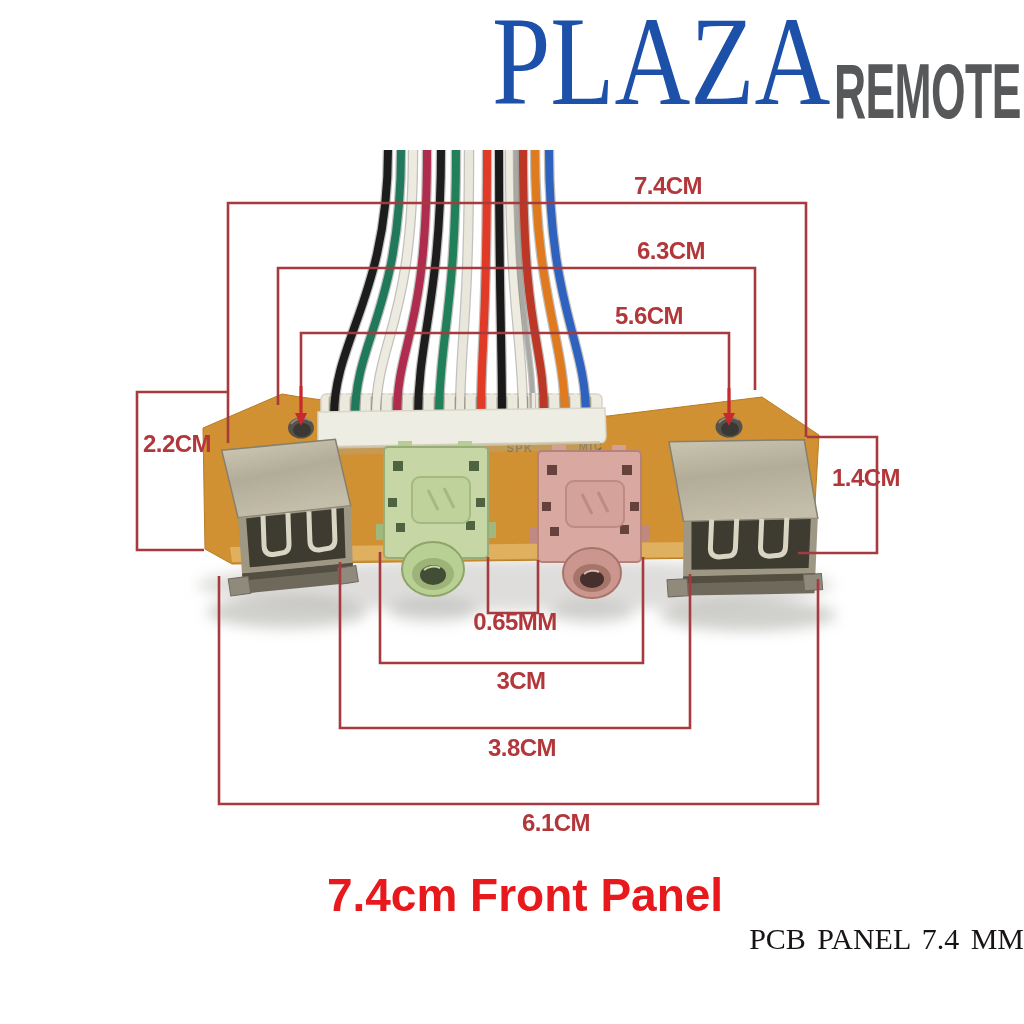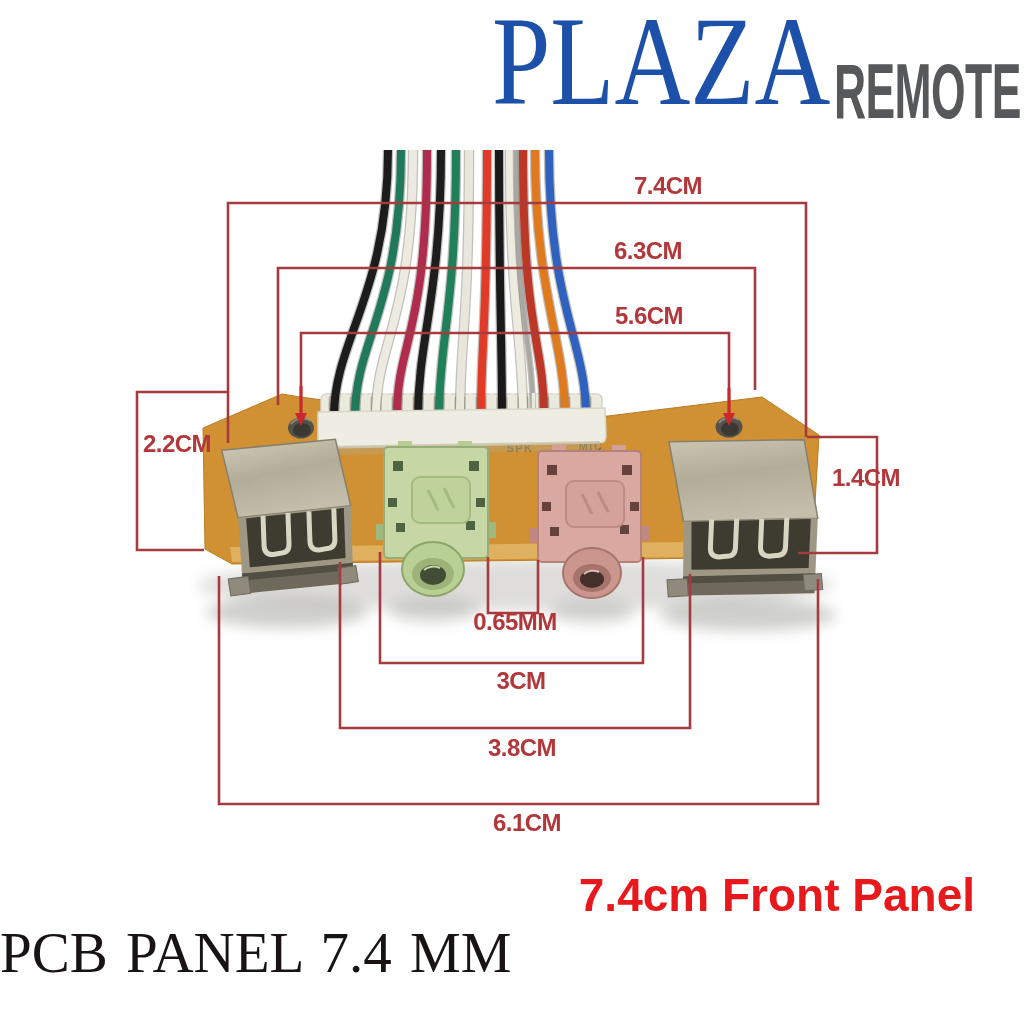--- a/index.html
+++ b/index.html
@@ -24,24 +24,24 @@
   
   .dimline{fill:none;stroke:var(--dim-line,#a63b3f);stroke-width:2.6;}
   .dimaccent{fill:none;stroke:var(--dim-accent,#c9282d);stroke-width:3;}
   .dimarrowhead{fill:var(--dim-accent,#c9282d);}
   .prong{fill:none;stroke:#d9d5c3;stroke-width:5;}
   .boardtext{font-family:"Liberation Sans",sans-serif;font-weight:700;font-size:11px;
     fill:#6d5b40;letter-spacing:1.5px;opacity:.85;text-anchor:middle;}
 
   
   .caption-red{position:absolute;left:75px;width:900px;top:872px;display:flex;
-    justify-content:flex-end;font-weight:700;font-size:46px;line-height:1;
+    justify-content:center;font-weight:700;font-size:46px;line-height:1;
     color:var(--caption-red,#e8191c);white-space:nowrap;}
-  .caption-black{position:absolute;left:0;width:1024px;top:924px;text-align:left;
-    font-family:"Liberation Serif",serif;font-size:57px;line-height:1;
+  .caption-black{position:absolute;left:0;width:1024px;top:924px;text-align:right;
+    font-family:"Liberation Serif",serif;font-size:30px;line-height:1;
     color:var(--caption-black,#191414);word-spacing:4px;white-space:nowrap;}
 </style>
 </head>
 <body>
 
 <div id="stage">
 
   <div class="logo-plaza">PLAZA</div>
   <div class="logo-remote">REMOTE</div>
 
@@ -242,27 +242,27 @@
       <path class="dimline" d="M340,562 L340,728 L690,728 L690,574"></path>
       <path class="dimline" d="M219,576 L219,804 L818,804 L818,579"></path>
       <path class="dimaccent" d="M301,386 L301,414"></path>
       <polygon class="dimarrowhead" points="295,413 307,413 301,426"></polygon>
       <path class="dimaccent" d="M729,388 L729,414"></path>
       <polygon class="dimarrowhead" points="723,413 735,413 729,426"></polygon>
     </g>
   </svg>
 
   <div class="dim-label" style="left:668px;top:186px">7.4CM</div>
-  <div class="dim-label" style="left:648px;top:251px">6.3CM</div>
+  <div class="dim-label" style="left:671px;top:251px">6.3CM</div>
   <div class="dim-label" style="left:649px;top:316px">5.6CM</div>
   <div class="dim-label" style="left:177px;top:444px">2.2CM</div>
   <div class="dim-label" style="left:866px;top:478px">1.4CM</div>
   <div class="dim-label" style="left:515px;top:622px">0.65MM</div>
   <div class="dim-label" style="left:521px;top:681px">3CM</div>
   <div class="dim-label" style="left:522px;top:748px">3.8CM</div>
-  <div class="dim-label" style="left:527px;top:823px">6.1CM</div>
+  <div class="dim-label" style="left:556px;top:823px">6.1CM</div>
 
   <div class="caption-red">
     <span>7.4cm Front Panel</span>
   </div>
   <div class="caption-black">PCB PANEL 7.4 MM</div>
 
 </div>
 
 </body></html>

